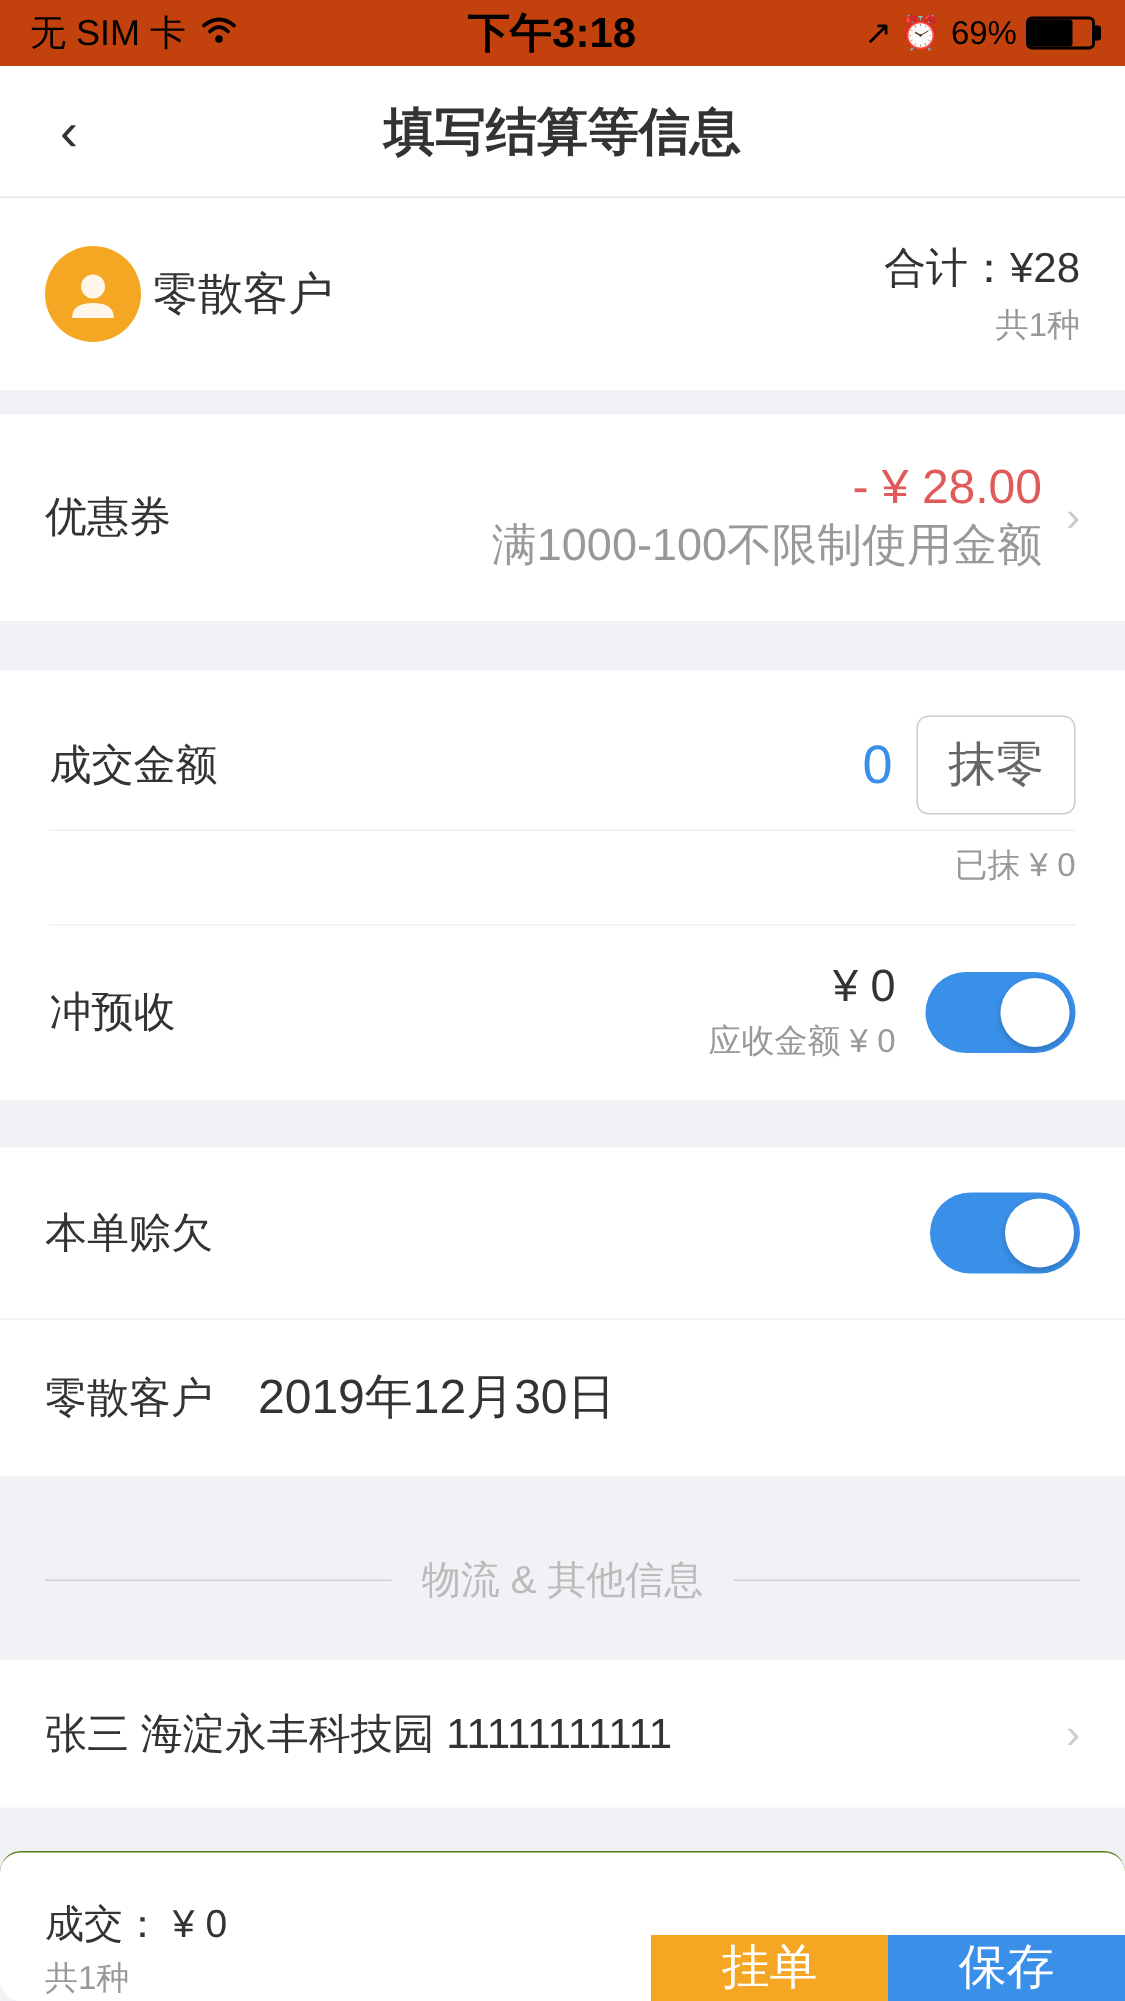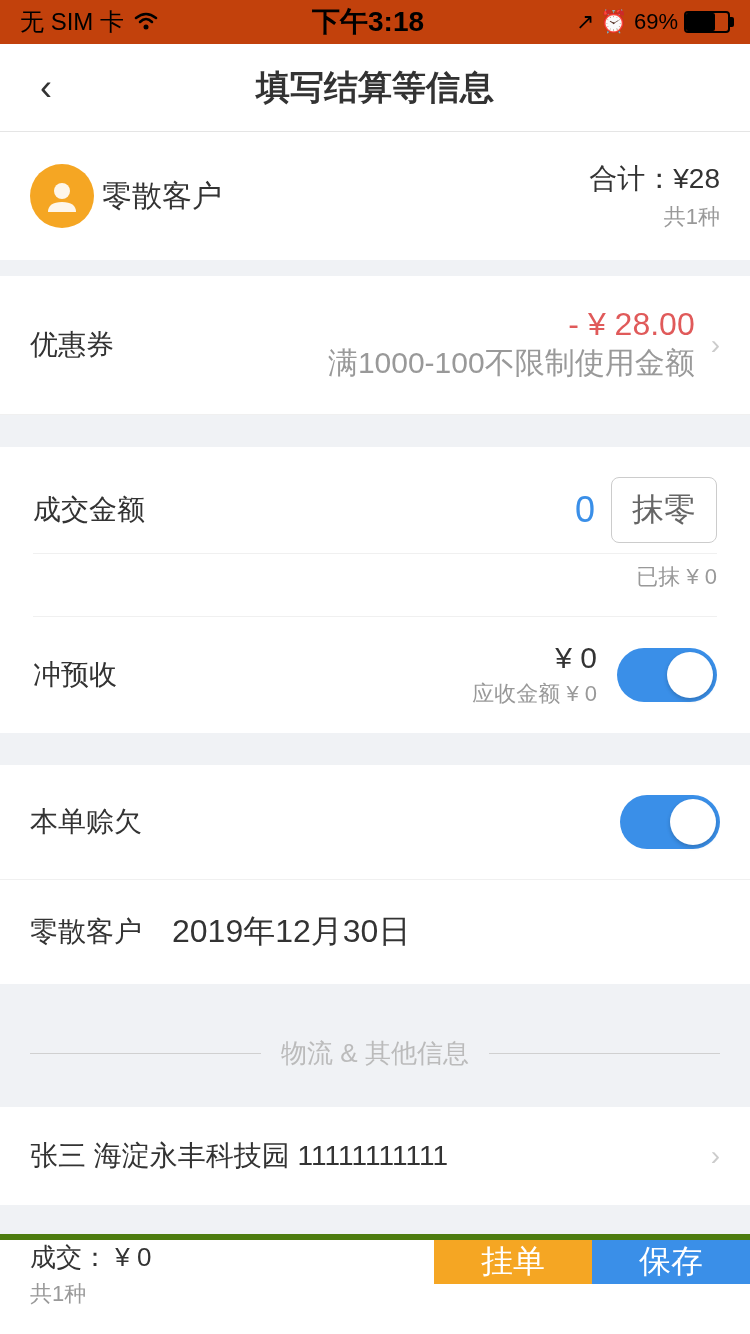--- a/index.html
+++ b/index.html
@@ -234,22 +234,23 @@
     .address-value { color: #333; font-size: 28px; flex: 1; }
 
     
     .bottom-bar {
       position: fixed;
       bottom: 0;
       width: 750px;
       height: 100px;
       background: #fff;
       display: flex;
-      align-items: flex-start;
-      border-top: 6px solid #4d7c0f;
+      align-items: flex-end;
+      border-top: 1px solid #4d7c0f;
+      border-radius: 14px;
     }
     .bottom-summary {
       flex: 1;
       display: flex;
       flex-direction: column;
       justify-content: center;
       padding: 0 30px;
     }
     .bottom-summary-deal { font-size: 26px; color: #333; }
     .bottom-summary-count { font-size: 22px; color: #999; margin-top: 4px; }

